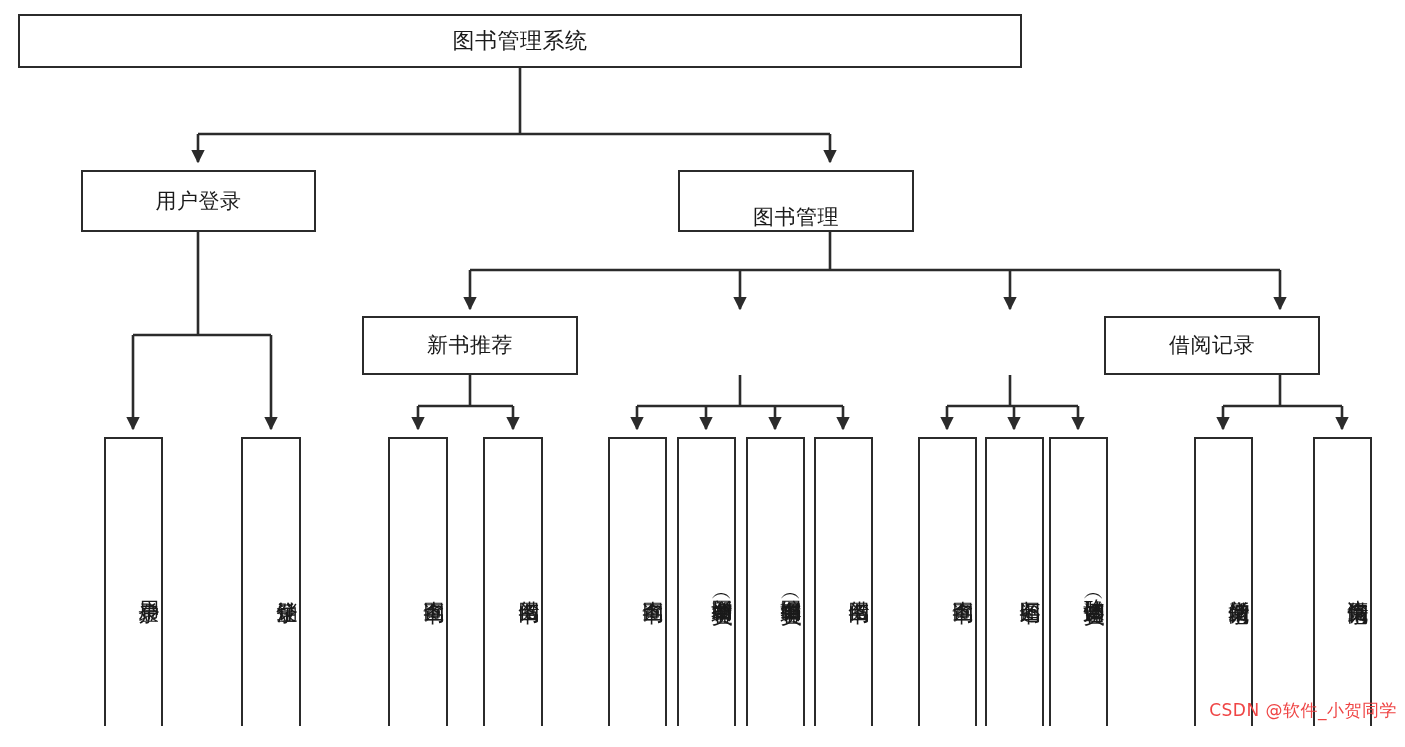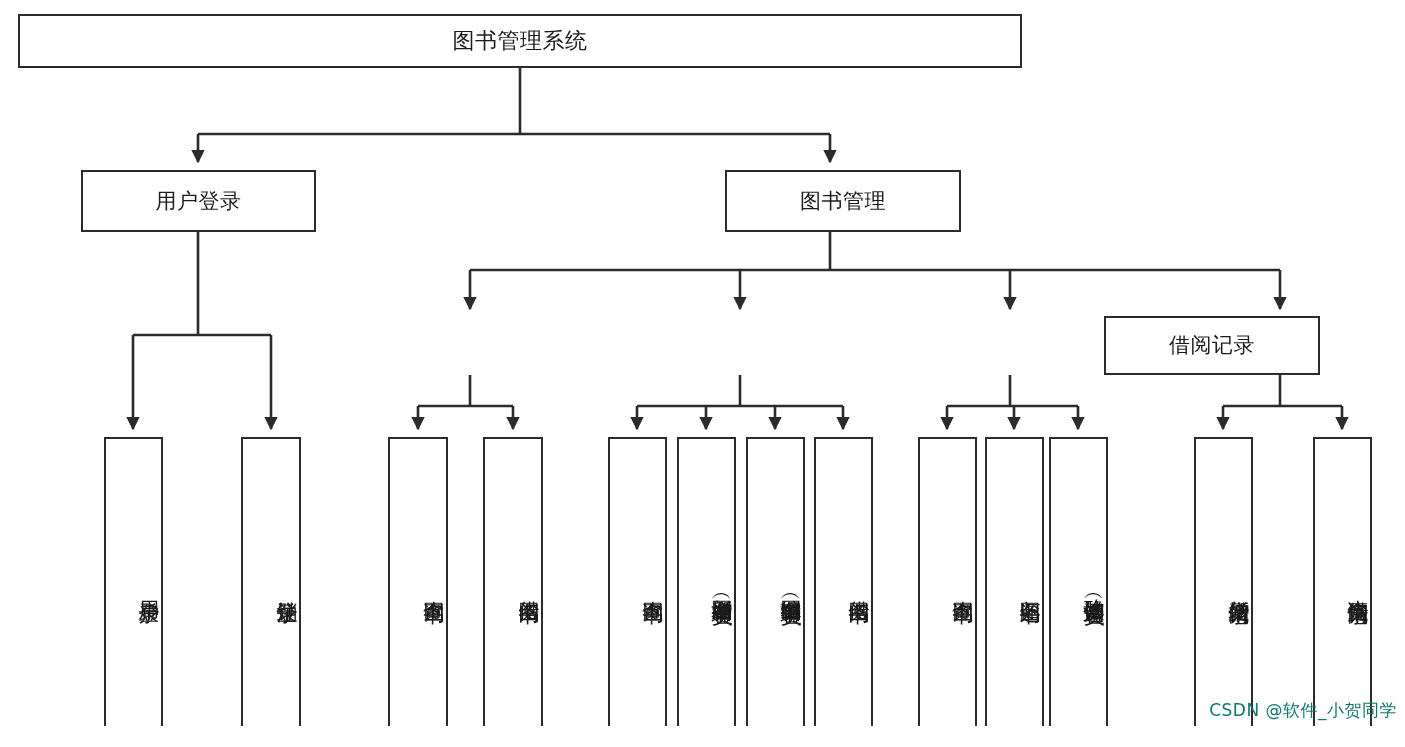--- a/index.html
+++ b/index.html
@@ -57,21 +57,21 @@
   .node-v .vtext {
     writing-mode: vertical-rl;
     text-orientation: upright;
     white-space: nowrap;
   }
   .watermark {
     position: absolute;
     right: 8px;
     bottom: 4px;
     font-size: 17px;
-    color: #0f766e;
+    color: #ef4444;
     letter-spacing: 0.5px;
     z-index: 3;
     white-space: nowrap;
   }
 </style>
 </head>
 <body>
 
 <div id="canvas">
 
@@ -125,24 +125,27 @@
     </g>
   </svg>
 
   <div class="node node-h node-root" style="left:18px; top:14px; width:1004px; height:54px;">
     <span>图书管理系统</span>
   </div>
 
   <div class="node node-h" style="left:81px; top:170px; width:235px; height:62px;">
     <span>用户登录</span>
   </div>
-  <div class="node node-h" style="left:725px; top:170px; width:236px; height:62px;">
+  <div class="node node-h" style="left:678px; top:170px; width:236px; height:62px;align-items:flex-end;">
     <span>图书管理</span>
   </div>
 
+  <div class="node node-h" style="left:362px; top:316px; width:216px; height:59px;">
+    <span>新书推荐</span>
+  </div>
   <div class="node node-h" style="left:1104px; top:316px; width:216px; height:59px;">
     <span>借阅记录</span>
   </div>
 
   <div class="node node-v" style="left:104px; top:437px; width:59px; height:298px;">
     <span class="vtext">用户登录</span>
   </div>
   <div class="node node-v" style="left:241px; top:437px; width:60px; height:298px;">
     <span class="vtext">注销登录</span>
   </div>

